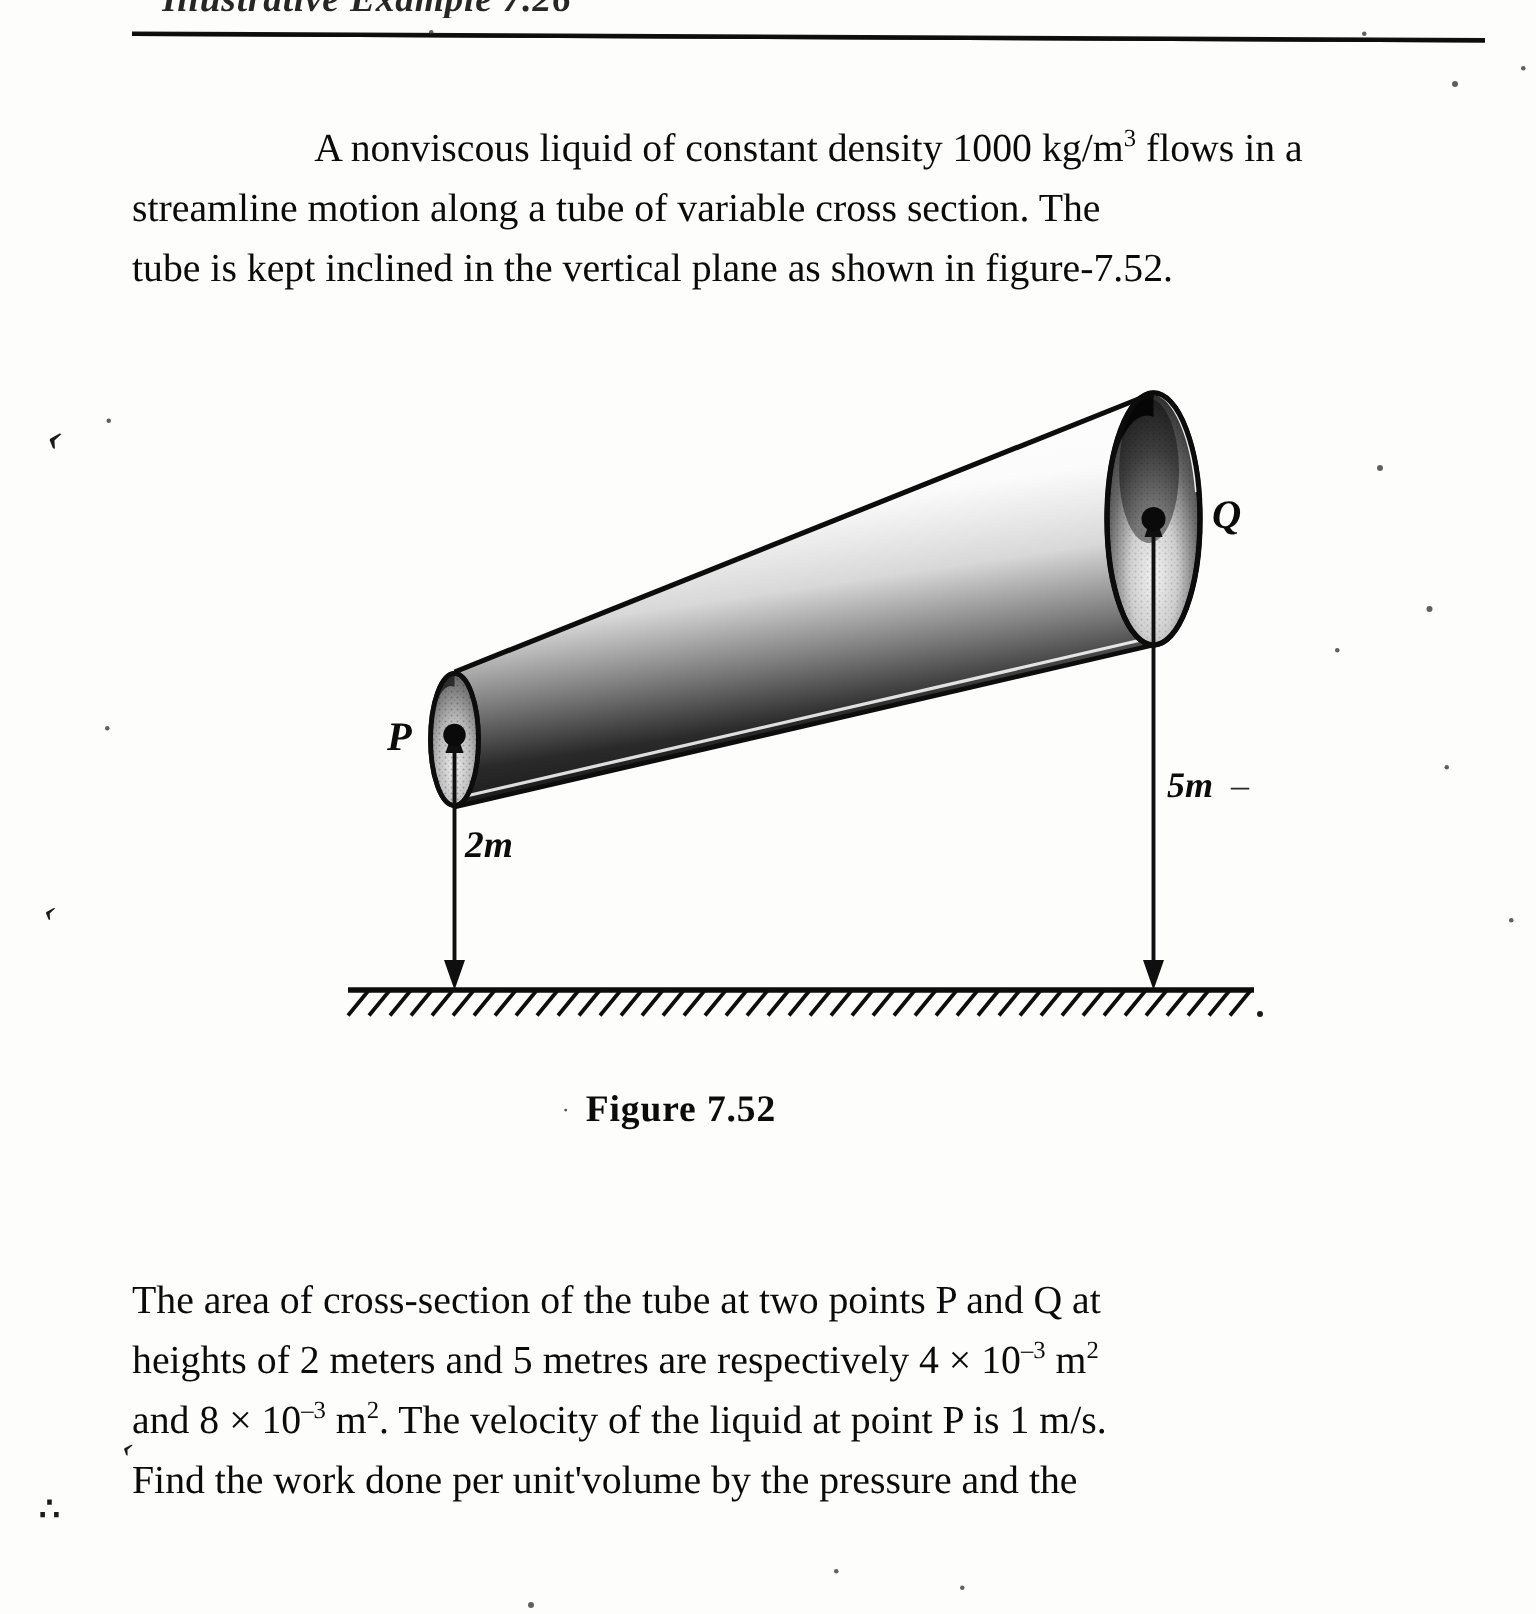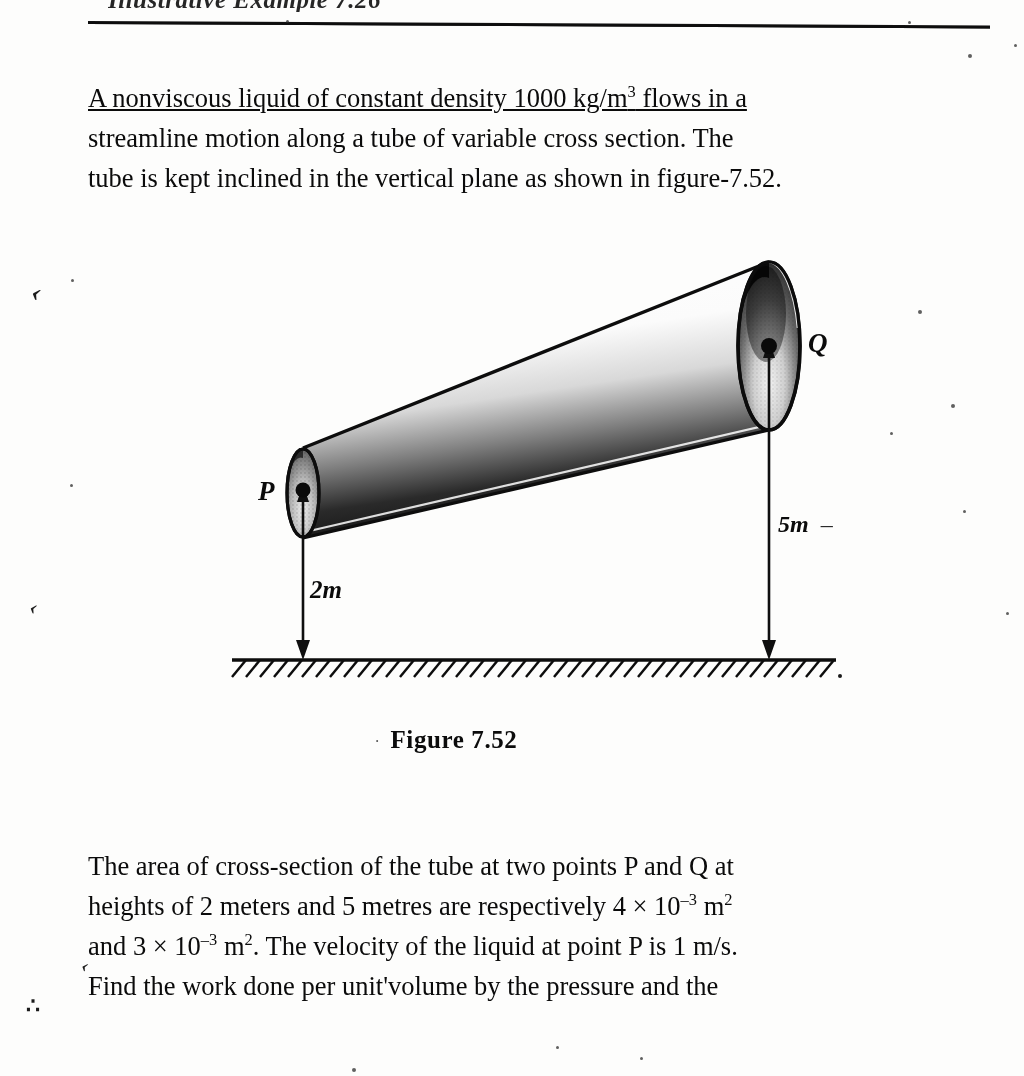--- a/index.html
+++ b/index.html
@@ -72,22 +72,21 @@
   }
   #para-bottom {
     left: 88px;
     top: 822px;
     width: 900px;
     margin-top: 24px;
   }
   .para .ln { display: block; white-space: nowrap; }
   .para .ln.just {
     display: flex;
-    justify-content: flex-start;
-    text-decoration: underline;
+    justify-content: center;
   }
   sup.exp {
     font-size: 0.62em;
     vertical-align: super;
     line-height: 0;
   }
 
   
   #figure {
     position: absolute;
@@ -122,21 +121,21 @@
   .fig-label {
     position: absolute;
     font-family: "Liberation Serif", serif;
     font-style: italic;
     font-weight: bold;
     color: #0b0b0b;
     white-space: nowrap;
   }
   #label-P { left: 258px; top: 476px; font-size: 27px; }
   #label-Q { left: 808px; top: 328px; font-size: 27px; }
-  #label-2m { left: 310px; top: 576px; font-size: 25px; }
+  #label-2m { left: 310px; top: 550px; font-size: 25px; }
   #label-5m { left: 778px; top: 511px; font-size: 24px; }
   #label-5m .tail {
     font-style: normal;
     font-weight: normal;
     margin-left: 12px;
     color: #2a2a2a;
   }
 
   
   .speck {
@@ -325,21 +324,21 @@
     <span>5m</span><span class="tail">–</span>
   </div>
 
   <div id="fig-caption">
     <span class="capdot">·</span><span>Figure  7.52</span>
   </div>
 
   <div class="para" id="para-bottom">
     <span class="ln">The area of cross-section of the tube at two points P and Q at</span>
     <span class="ln"><span>heights of 2 meters and 5 metres are respectively 4 × 10</span><sup class="exp">–3</sup><span> m</span><sup class="exp">2</sup></span>
-    <span class="ln"><span>and 3 × 10</span><sup class="exp">–3</sup><span> m</span><sup class="exp">2</sup><span>. The velocity of the liquid at point P is 1 m/s.</span></span>
+    <span class="ln"><span>and 8 × 10</span><sup class="exp">–3</sup><span> m</span><sup class="exp">2</sup><span>. The velocity of the liquid at point P is 1 m/s.</span></span>
     <span class="ln">Find the work done per unit'volume by the pressure and the</span>
   </div>
 
   <div class="tickmark" style="left:32px; top:278px; font-size:28px; transform:rotate(14deg);">‹</div>
   <div class="tickmark" style="left:30px; top:596px; font-size:22px; transform:rotate(14deg);">‹</div>
   <div class="tickmark" style="left:82px; top:955px; font-size:20px; transform:rotate(16deg);">‹</div>
   <div class="tickmark" style="left:26px; top:995px; font-size:22px; font-style:normal;">∴</div>
 
   <div class="speck" style="left:286px;top:20px;width:3px;height:3px;"></div>
   <div class="speck" style="left:908px;top:21px;width:3px;height:3px;"></div>

